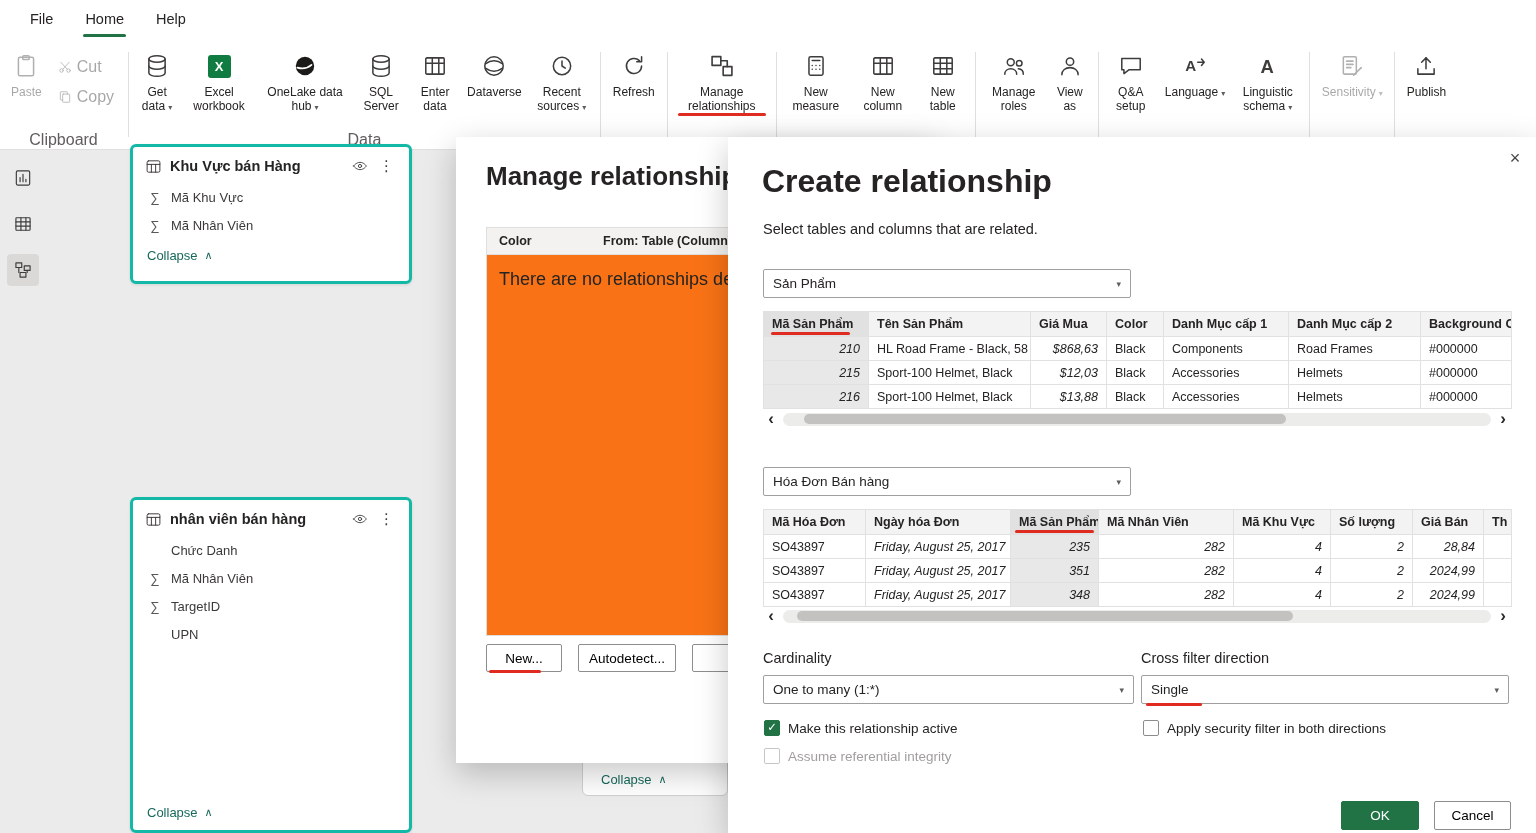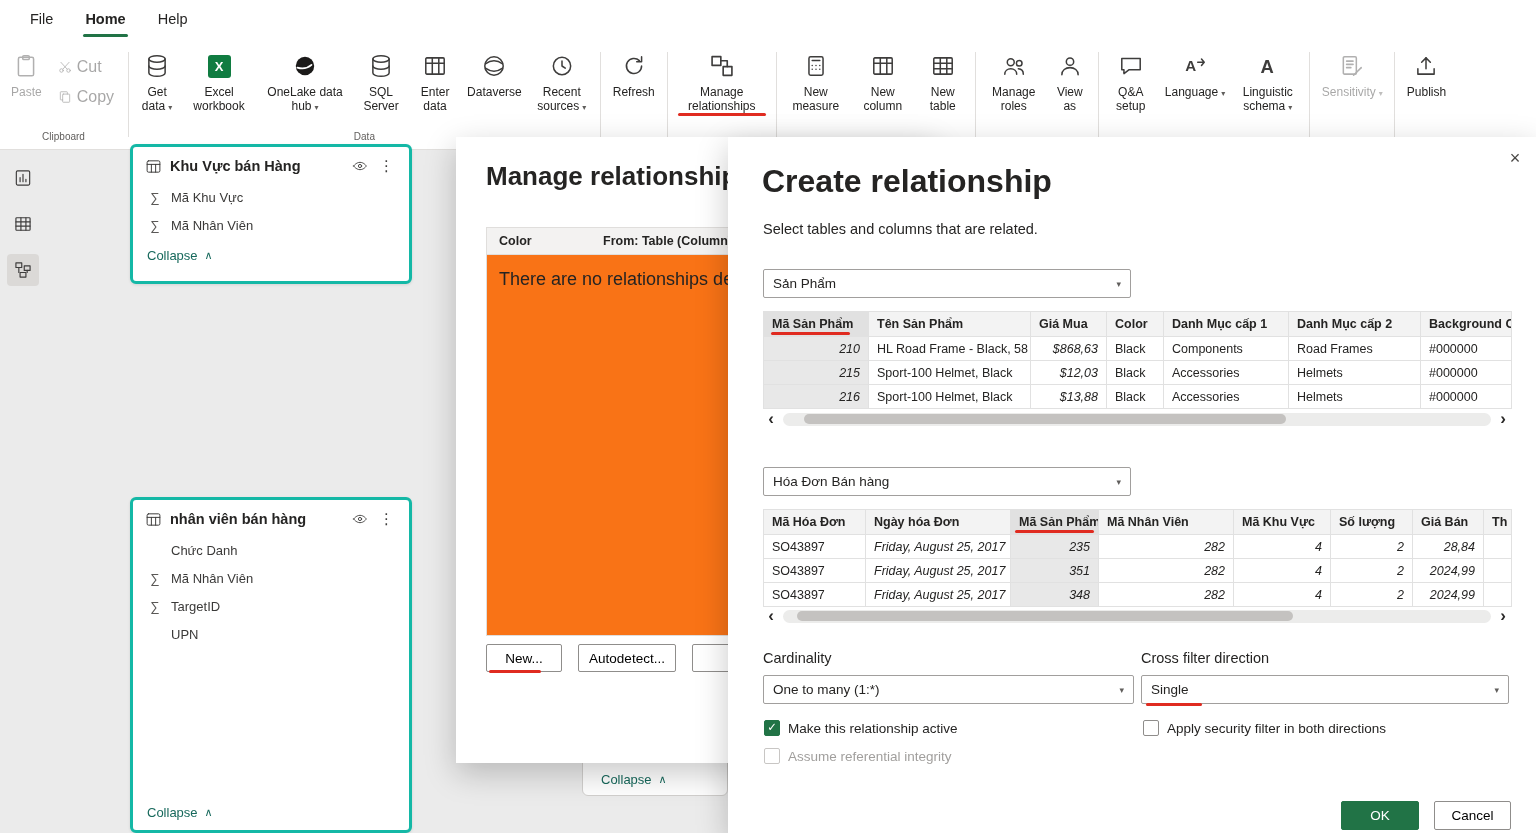--- a/index.html
+++ b/index.html
@@ -8,28 +8,28 @@
 }
 *{margin:0;padding:0;box-sizing:border-box}
 html,body{width:1536px;height:833px}
 body{font-family:"Liberation Sans","DejaVu Sans",sans-serif;background:#ebebeb;color:var(--ink);position:relative;overflow:hidden}
 svg{display:block}
 .icn{fill:none;stroke:#3e3d3c;stroke-width:1.4;stroke-linecap:round;stroke-linejoin:round}
 
 
 .menubar{height:40px;background:#fff;display:flex;align-items:stretch;padding-left:14px}
 .menu-item{font-size:14.5px;padding:11px 16px 0;position:relative;cursor:pointer}
-.menu-item.active{font-weight:700}
+.menu-item.active{font-weight:400}
 .menu-item.active::after{content:"";position:absolute;left:14px;right:14px;bottom:3px;height:3px;background:var(--accent-green);border-radius:2px}
 
 
 .ribbon{height:110px;background:#fff;display:flex;align-items:stretch;padding:2px 4px 0;border-bottom:1px solid var(--line)}
 .rgroup{display:flex;flex-direction:column}
 .rbtns{display:flex;align-items:flex-start;flex:1}
-.rgroup-label{font-size:10px;color:var(--muted);text-align:center;height:18px;padding-bottom:3px}
+.rgroup-label{font-size:16px;color:var(--muted);text-align:center;height:18px;padding-bottom:3px}
 .rsep{width:1px;background:var(--line);margin:10px 5px 12px}
 .rbtn{display:flex;flex-direction:column;align-items:center;padding:9px 7px 2px;border-radius:3px;text-align:center;cursor:pointer;position:relative}
 .ricon{height:30px;display:flex;align-items:center;justify-content:center;margin-bottom:5px}
 .rlabel{font-size:12px;line-height:13.5px;color:var(--ink);display:inline-block}
 .chev{font-size:8px;color:var(--muted);margin-left:3px}
 .disabled{opacity:.4}
 .smallcol{display:flex;flex-direction:column;gap:8px;padding:14px 4px 0}
 .sbtn{display:flex;align-items:center;gap:5px;font-size:16px;padding:2px 5px;border-radius:3px;cursor:pointer}
 .excel-badge{width:23px;height:23px;background:var(--excel-green);color:#fff;font-weight:700;font-size:13px;border-radius:3px;display:flex;align-items:center;justify-content:center}
 .ann-label{position:relative}

